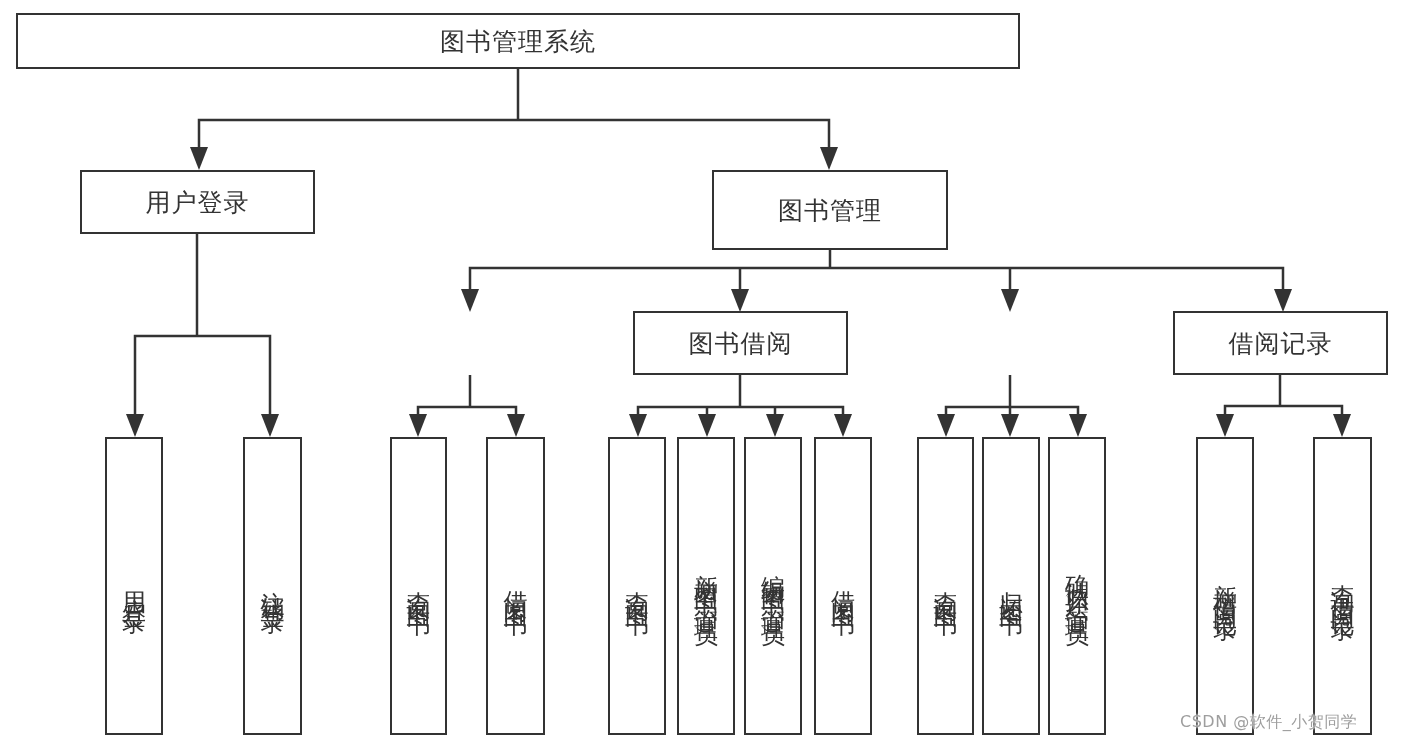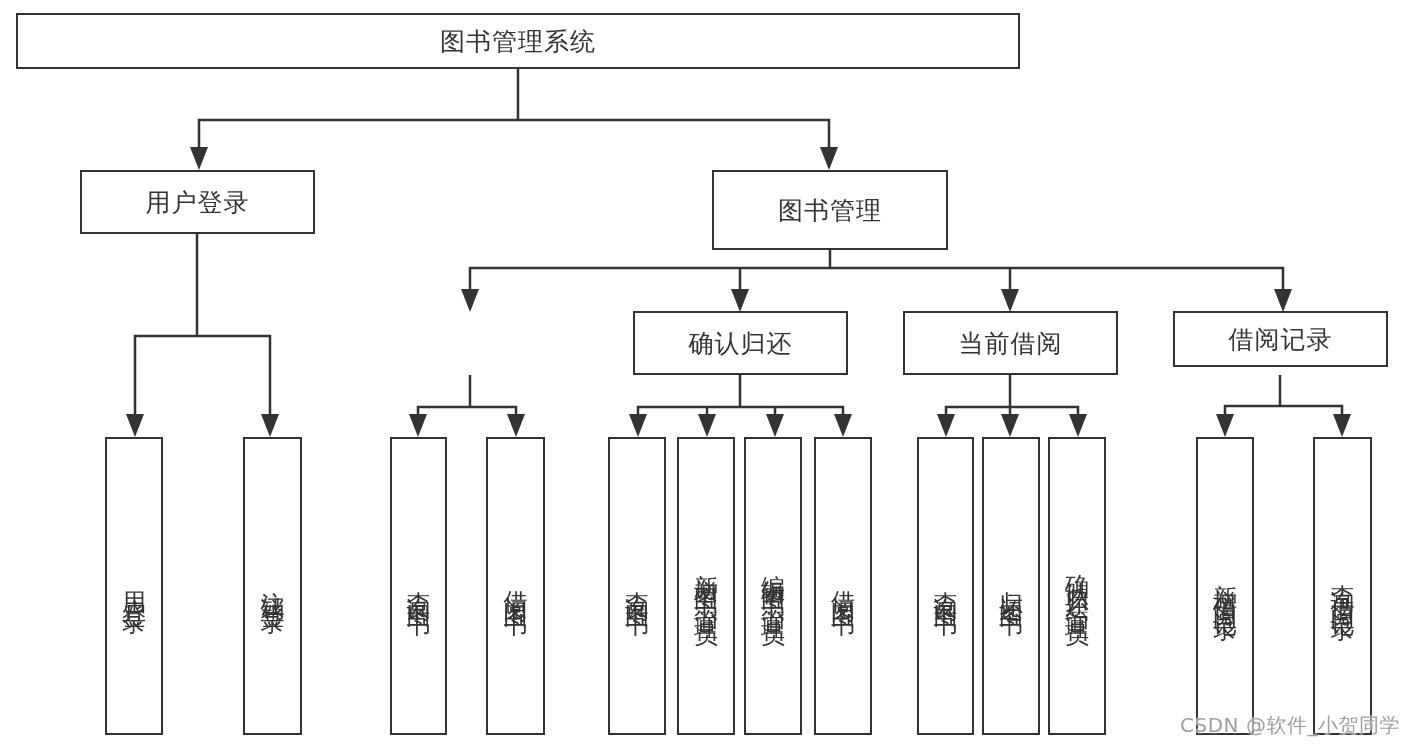--- a/index.html
+++ b/index.html
@@ -38,21 +38,21 @@
     text-orientation:mixed;
     font-size:24px;
     letter-spacing:7px;
     line-height:1;
     padding:4px 0;
   }
   .watermark{
     position:absolute;
     left:1180px;top:712px;
     width:220px;
-    font-size:20px;
+    font-size:16px;
     letter-spacing:0.5px;
     color:var(--watermark);
     white-space:nowrap;
     text-shadow:0 0 3px #ffffff,0 0 2px #ffffff;
     z-index:5;
   }
 </style>
 </head>
 <body>
 
@@ -118,23 +118,22 @@
       <polygon points="1216,414 1234,414 1225,437"></polygon>
       <polygon points="1333,414 1351,414 1342,437"></polygon>
     </g>
   </svg>
 
   <div class="box h" style="left:16px;top:13px;width:1004px;height:56px">图书管理系统</div>
 
   <div class="box h" style="left:80px;top:170px;width:235px;height:64px">用户登录</div>
   <div class="box h" style="left:712px;top:170px;width:236px;height:80px">图书管理</div>
 
-  <div class="box h" style="left:633px;top:311px;width:215px;height:64px">确认归还</div>
-  <div class="box h" style="left:903px;top:311px;width:215px;height:64px">当前借阅</div>
-  <div class="box h" style="left:1173px;top:311px;width:215px;height:56px">借阅记录</div>
+  <div class="box h" style="left:633px;top:311px;width:215px;height:64px">图书借阅</div>
+  <div class="box h" style="left:1173px;top:311px;width:215px;height:64px">借阅记录</div>
 
   <div class="box v" style="left:105px;top:437px;width:58px;height:298px">用户登录</div>
   <div class="box v" style="left:243px;top:437px;width:59px;height:298px">注销登录</div>
 
   <div class="box v" style="left:390px;top:437px;width:57px;height:298px">查询图书</div>
   <div class="box v" style="left:486px;top:437px;width:59px;height:298px">借阅图书</div>
 
   <div class="box v" style="left:608px;top:437px;width:58px;height:298px">查询图书</div>
   <div class="box v" style="left:677px;top:437px;width:58px;height:298px">新增图书（管理员）</div>
   <div class="box v" style="left:744px;top:437px;width:58px;height:298px">编辑图书（管理员）</div>

